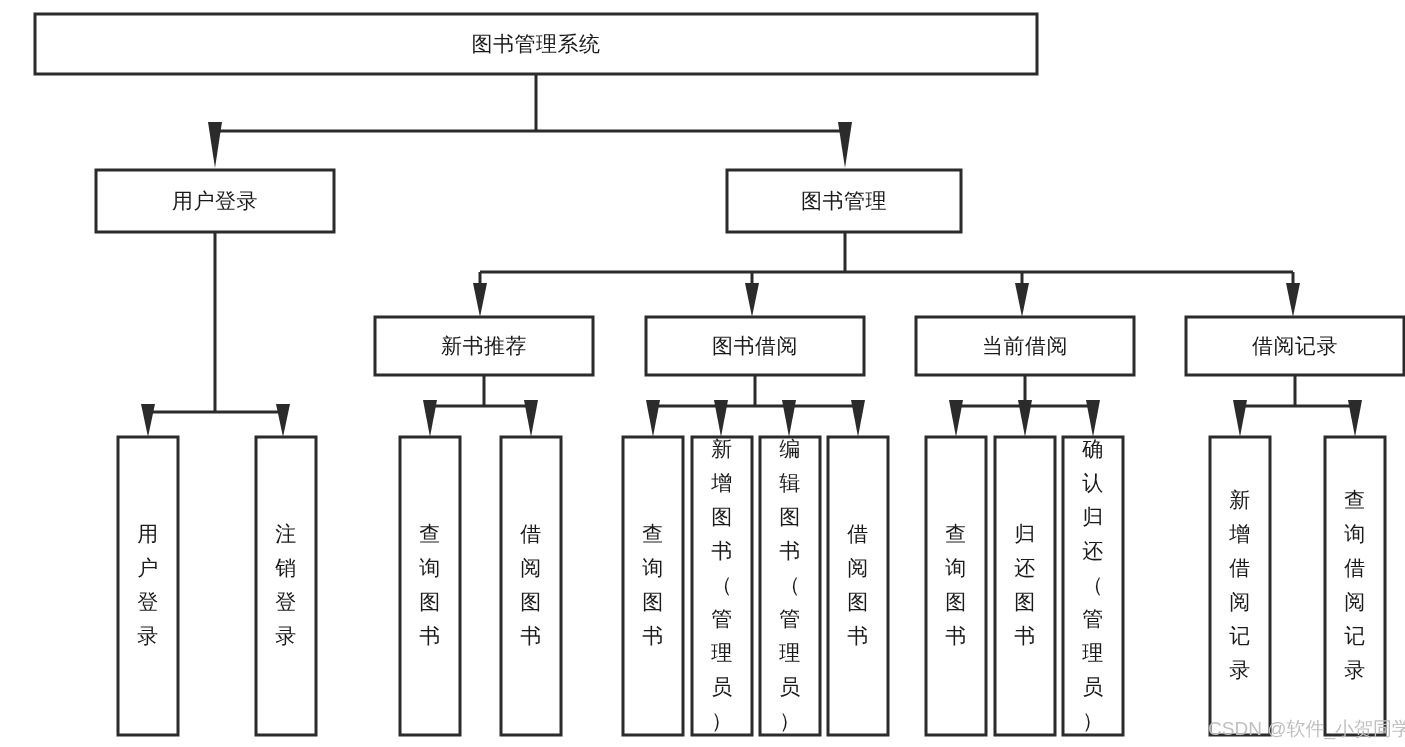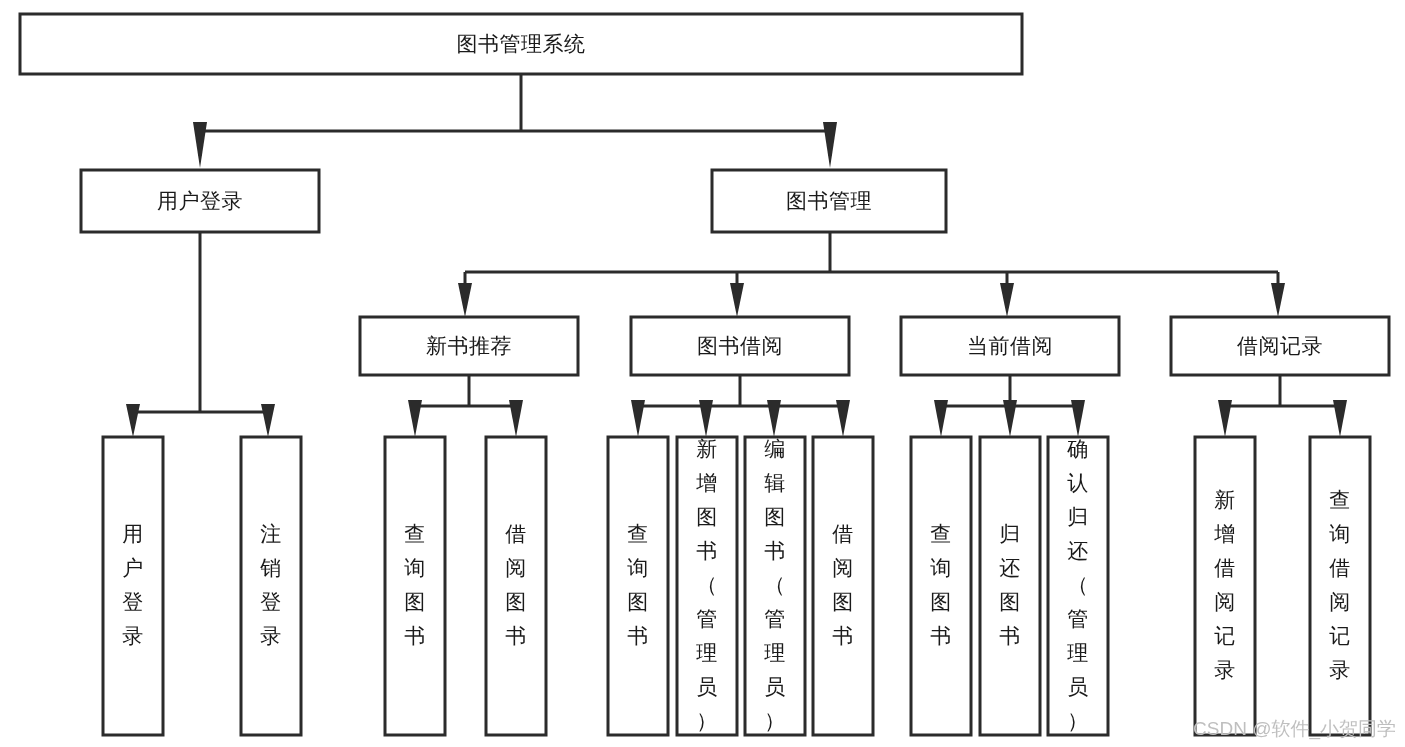--- a/index.html
+++ b/index.html
@@ -12,20 +12,21 @@
     height: 747px;
     font-family: "Liberation Sans", "DejaVu Sans", sans-serif;
     overflow: hidden;
     position: relative;
   }
   #chart-root {
     position: absolute;
     left: 0; top: 0;
     width: 1189px;
     height: 747px;
+    padding-left: 15px;
   }
   .node-box {
     fill: #ffffff;
     stroke: #2b2b2b;
     stroke-width: 3;
   }
   .node-label {
     fill: #1a1a1a;
     font-family: "Liberation Sans", "DejaVu Sans", sans-serif;
     font-size: 21px;

